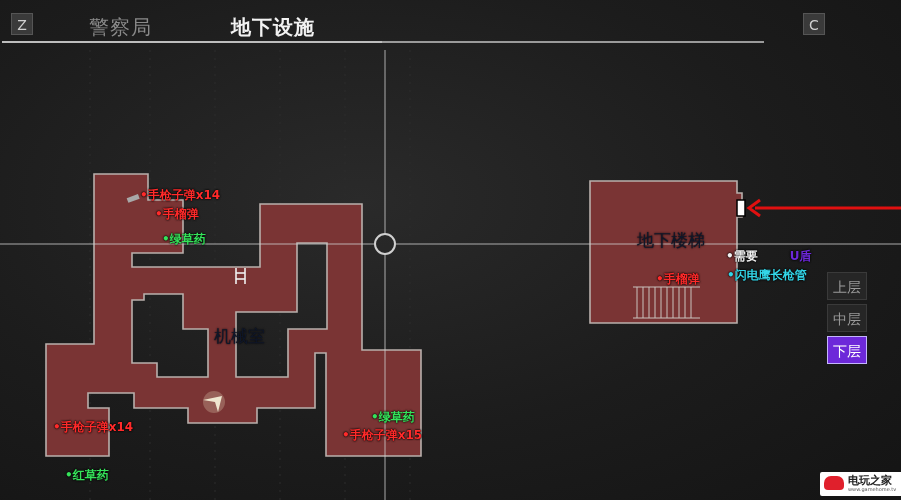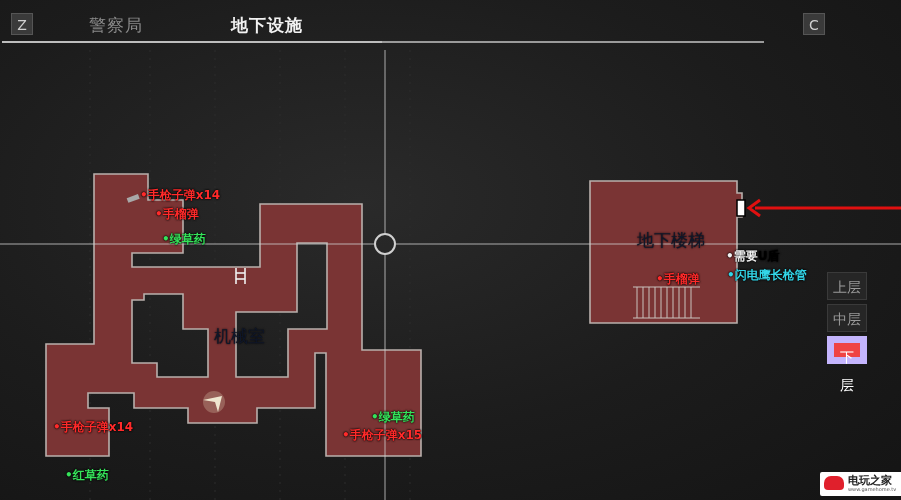--- a/index.html
+++ b/index.html
@@ -8,40 +8,40 @@
     background: radial-gradient(ellipse at 40% 40%, #2a2a2a 0%, #1c1c1c 55%, #141414 100%);
     font-family: "DejaVu Sans", "Liberation Sans", sans-serif;
     color:#ddd;
   }
   .topbar { position:absolute; left:0; top:0; width:901px; height:44px; }
   .keycap {
     position:absolute; top:13px; width:22px; height:22px;
     background:#3a3a3a; border:1px solid #555; color:#cfcfcf;
     font-size:14px; line-height:22px; text-align:center; box-sizing:border-box;
   }
-  .tab { position:absolute; top:14px; font-size:17px; letter-spacing:1px; }
+  .tab { position:absolute; top:14px; font-size:20px; letter-spacing:1px; }
   .tab.inactive { color:#8a8a8a; }
   .tab.active { color:#f2f2f2; font-weight:bold; }
   .top-rule { position:absolute; left:2px; top:41px; width:380px; height:2px; background:#bdbdbd; }
   .top-rule2 { position:absolute; left:382px; top:41px; width:382px; height:2px; background:#9a9a9a; }
   svg.map { position:absolute; left:0; top:0; }
   .label { position:absolute; font-size:12px; font-weight:bold; white-space:nowrap; line-height:14px;
            text-shadow: 0 0 2px #000, 0 0 2px #000; }
   .red { color:#ff2a2a; }
   .green { color:#35e35a; }
   .white { color:#f2f2f2; }
-  .magenta { color:#000000; }
+  .magenta { color:#6d28d9;margin-left:32px; }
   .cyan { color:#33d6e8; }
   .roomname { position:absolute; font-size:17px; color:#0f172a; text-shadow:0 0 2px #000; }
   .floor-btn {
     position:absolute; left:827px; width:40px; height:28px; box-sizing:border-box;
     font-size:14px; line-height:28px; text-align:center; color:#9a9a9a;
     background:#262626; border:1px solid #3a3a3a;
   }
-  .floor-btn.active { color:#fff; background:#ef4444; border:7px solid #c4b5fd; }
+  .floor-btn.active { color:#fff; background:#6d28d9; border:1px solid #c4b5fd; }
   .brand {
     position:absolute; left:820px; top:472px; width:78px; height:24px; background:#fff;
     border-radius:2px;
     padding-left:28px;
   }
   .brand-logo { position:absolute; left:4px; top:4px; width:20px; height:14px; background:#e0202c; border-radius:7px 7px 4px 4px; }
   .brand-name { position:absolute; left:28px; top:1px; font-size:11px; color:#222; font-weight:bold; }
   .brand-url { position:absolute; left:28px; top:14px; font-size:5px; color:#555; }
 </style>
 </head>

